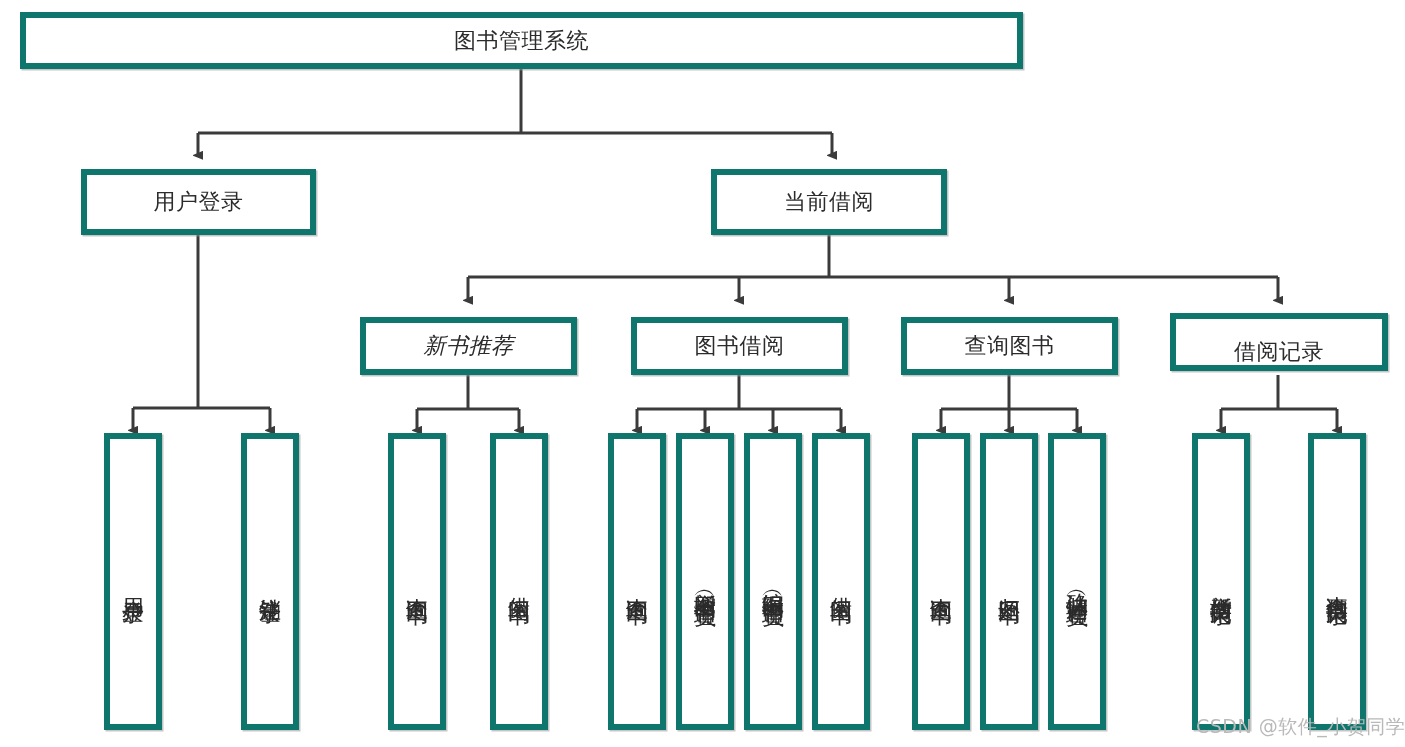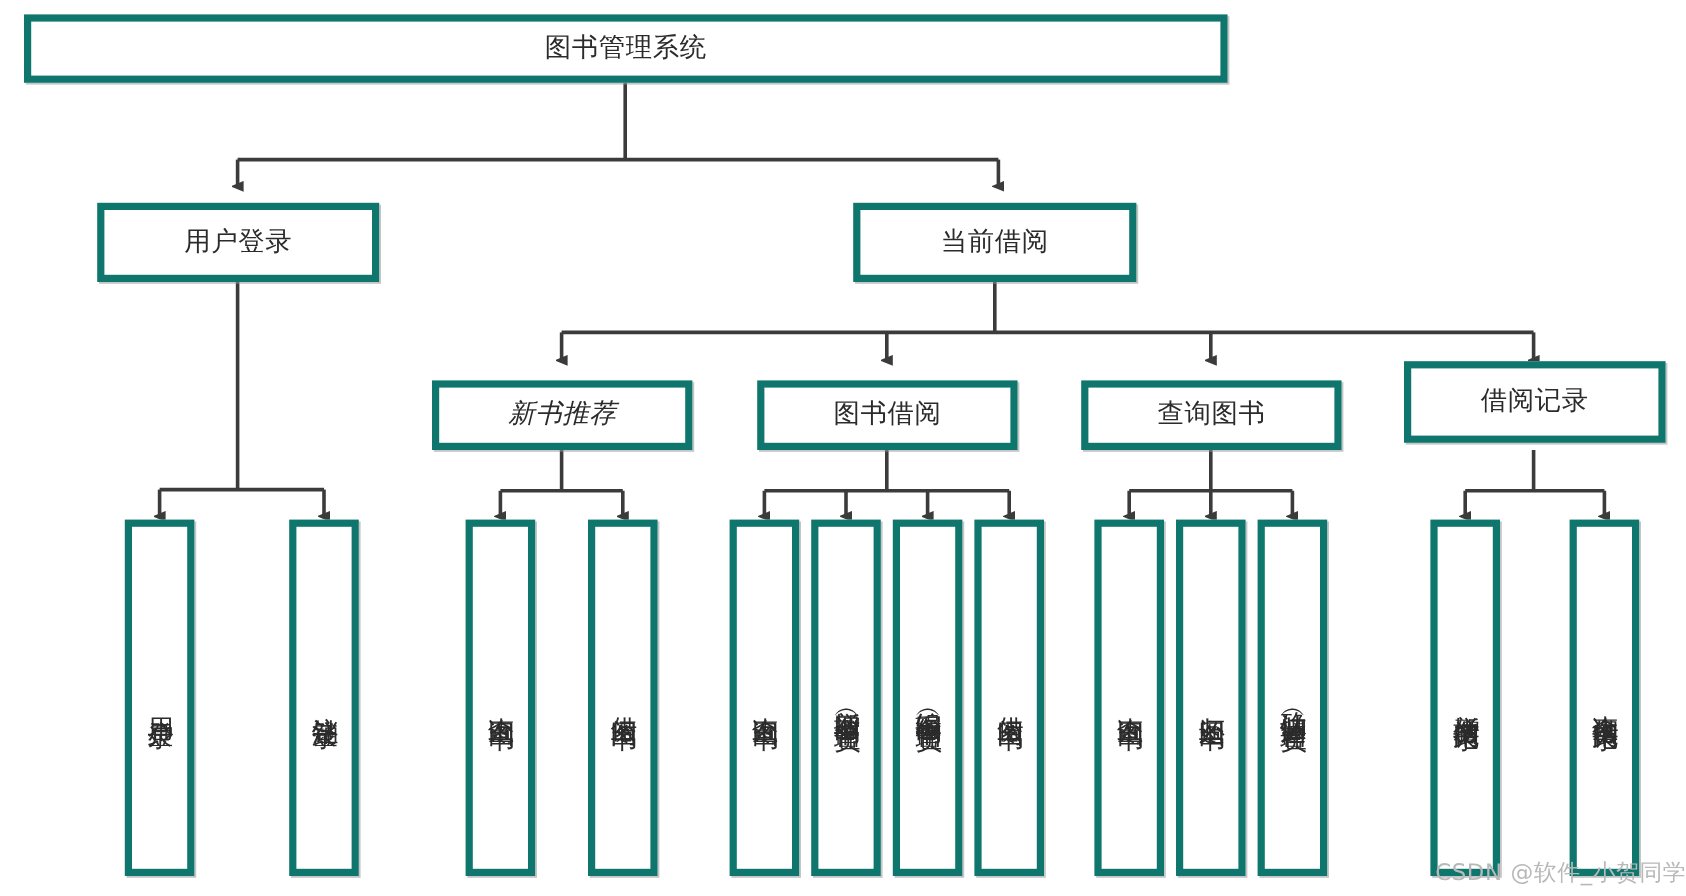--- a/index.html
+++ b/index.html
@@ -132,21 +132,21 @@
 
   <div class="node" style="left:360px; top:317px; width:217px; height:58px;font-style:italic;">
     <span class="label">新书推荐</span>
   </div>
   <div class="node" style="left:631px; top:317px; width:217px; height:58px;">
     <span class="label">图书借阅</span>
   </div>
   <div class="node" style="left:901px; top:317px; width:217px; height:58px;">
     <span class="label">查询图书</span>
   </div>
-  <div class="node" style="left:1170px; top:301px; width:218px; height:68px;">
+  <div class="node" style="left:1170px; top:313px; width:218px; height:58px;align-items:flex-end;">
     <span class="label">借阅记录</span>
   </div>
 
   <div class="node vertical" style="left:104px; top:433px; width:58px; height:297px;">
     <span class="label" style="padding-top: 140.5px;">用户登录</span>
   </div>
   <div class="node vertical" style="left:241px; top:433px; width:58px; height:297px;">
     <span class="label" style="padding-top: 140.5px;">注销登录</span>
   </div>
 

